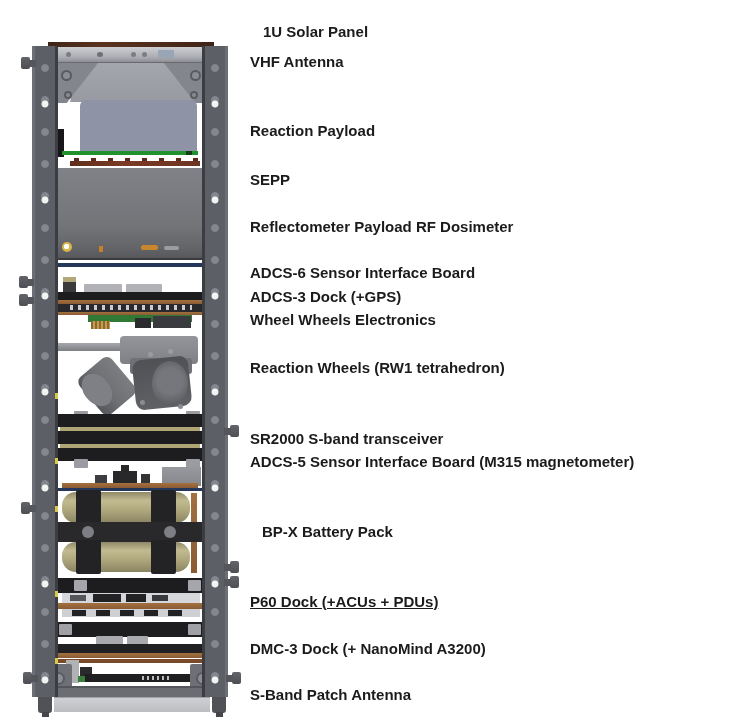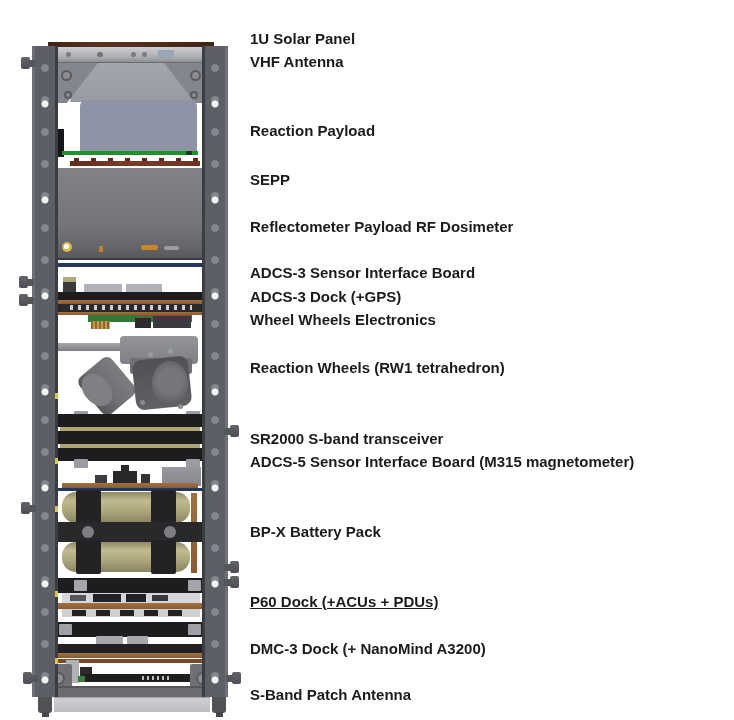--- a/index.html
+++ b/index.html
@@ -174,30 +174,30 @@
     <div class="knob kl" style="left:19px;top:294px;"></div>
     <div class="knob kl" style="left:21px;top:502px;"></div>
     <div class="knob kl" style="left:23px;top:672px;"></div>
     <div class="knob kr" style="left:230px;top:425px;"></div>
     <div class="knob kr" style="left:230px;top:561px;"></div>
     <div class="knob kr" style="left:230px;top:576px;"></div>
     <div class="knob kr" style="left:232px;top:672px;"></div>
   </div>
 
   <div class="p" style="left:0;top:0;width:734px;height:720px;">
-    <div class="lbl" style="top:30px;">1U Solar Panel</div>
+    <div class="lbl" style="top:23px;margin-left:13px;">1U Solar Panel</div>
     <div class="lbl" style="top:53px;">VHF Antenna</div>
     <div class="lbl" style="top:122px;">Reaction Payload</div>
     <div class="lbl" style="top:171px;">SEPP</div>
     <div class="lbl" style="top:218px;">Reflectometer Payload RF Dosimeter</div>
-    <div class="lbl" style="top:264px;">ADCS-3 Sensor Interface Board</div>
+    <div class="lbl" style="top:264px;">ADCS-6 Sensor Interface Board</div>
     <div class="lbl" style="top:288px;">ADCS-3 Dock (+GPS)</div>
     <div class="lbl" style="top:311px;">Wheel Wheels Electronics</div>
     <div class="lbl" style="top:359px;">Reaction Wheels (RW1 tetrahedron)</div>
     <div class="lbl" style="top:430px;">SR2000 S-band transceiver</div>
     <div class="lbl" style="top:453px;">ADCS-5 Sensor Interface Board (M315 magnetometer)</div>
-    <div class="lbl" style="top:523px;">BP-X Battery Pack</div>
+    <div class="lbl" style="top:523px;margin-left:12px;">BP-X Battery Pack</div>
     <div class="lbl" style="top:593px;text-decoration:underline;">P60 Dock (+ACUs + PDUs)</div>
     <div class="lbl" style="top:640px;">DMC-3 Dock (+ NanoMind A3200)</div>
     <div class="lbl" style="top:686px;">S-Band Patch Antenna</div>
   </div>
 
 </div>
 
 </body></html>

